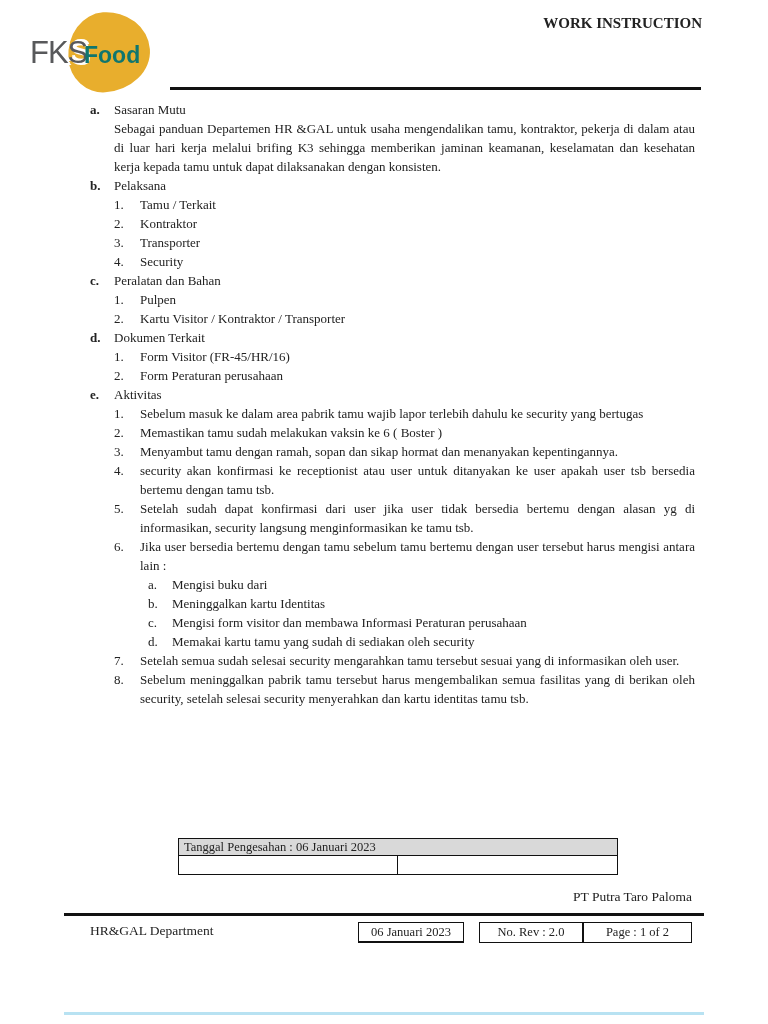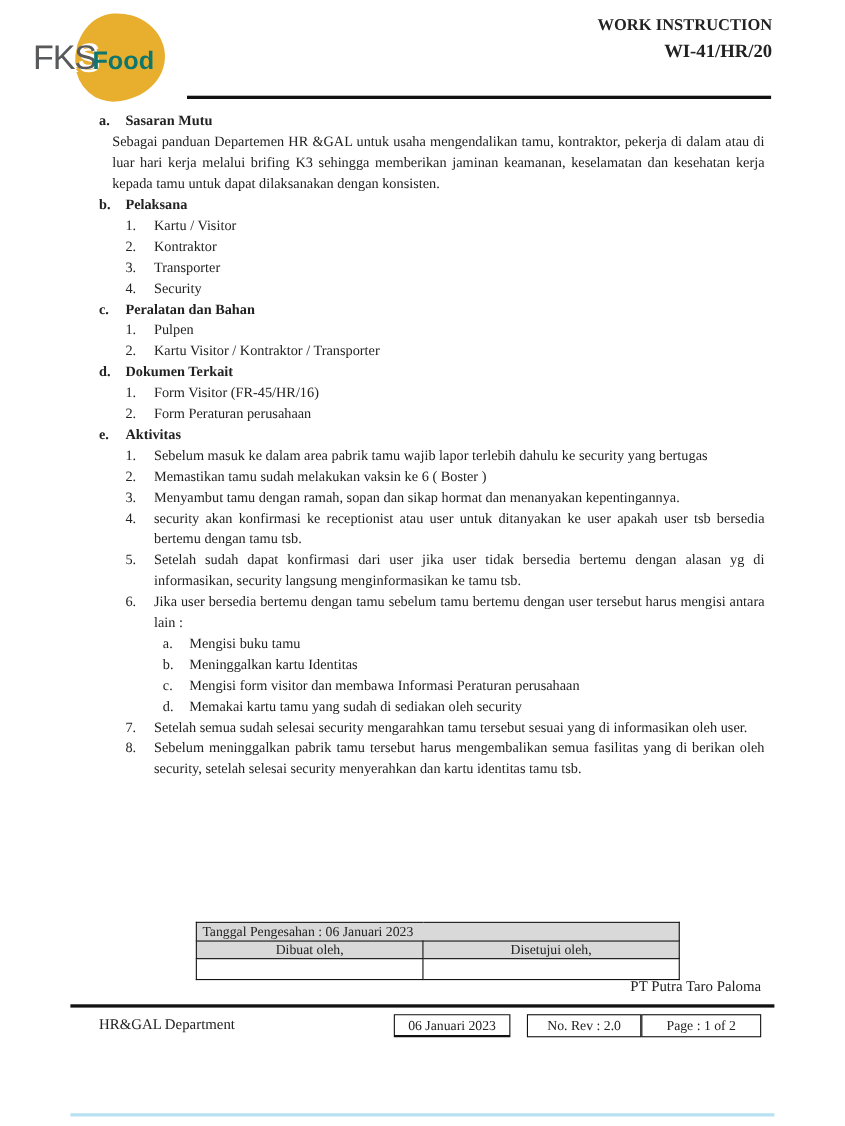--- a/index.html
+++ b/index.html
@@ -41,22 +41,22 @@
   
   .header-text{position:absolute;top:12px;right:66px;text-align:right;}
   .header-doc-type{font-weight:bold;font-size:15px;line-height:22px;}
   .header-title{font-weight:bold;font-size:17px;line-height:25px;}
   .header-number{font-weight:bold;font-size:17px;line-height:25px;}
   .header-rule{position:absolute;left:170px;top:87px;width:531px;height:3px;background:#111;}
   
   .content{position:absolute;left:90px;top:100px;width:605px;font-size:13px;line-height:19px;}
   .sec{display:flex;}
   .sec-label{width:24px;flex:0 0 24px;font-weight:bold;}
-  .sec-title{font-weight:bold;}
-  .para{margin-left:12px;text-align:justify;}
+  .sec-title{font-weight:normal;}
+  .para{margin-left:24px;text-align:justify;}
   .item{display:flex;margin-left:24px;}
   .item-num{width:26px;flex:0 0 26px;}
   .item-text{flex:1;text-align:justify;}
   .subitem{display:flex;margin-left:58px;}
   .subitem .item-num{width:24px;flex:0 0 24px;}
   
   .approval{
     position:absolute;left:178px;top:838px;width:440px;
     border-collapse:collapse;font-size:12.5px;
   }
@@ -85,39 +85,38 @@
 <body>
 
 <div class="logo">
   <div class="logo-blob"></div>
   <div class="logo-fks">FKS</div>
   <div class="logo-food">Food</div>
 </div>
 
 <div class="header-text">
   <div class="header-doc-type">WORK INSTRUCTION</div>
-  <div class="header-number">WI-41/HR/20</div>
 </div>
 <div class="header-rule"></div>
 
 <div class="content">
 
   <div class="sec">
     <span class="sec-label">a.</span>
     <span class="sec-title">Sasaran Mutu</span>
   </div>
   <div class="para">Sebagai panduan Departemen HR &amp;GAL untuk usaha mengendalikan tamu, kontraktor, pekerja di dalam atau di luar hari kerja melalui brifing K3 sehingga memberikan jaminan keamanan, keselamatan dan kesehatan kerja kepada tamu untuk dapat dilaksanakan dengan konsisten.</div>
 
   <div class="sec">
     <span class="sec-label">b.</span>
     <span class="sec-title">Pelaksana</span>
   </div>
   <div class="item">
     <span class="item-num">1.</span>
-    <span class="item-text">Kartu / Visitor</span>
+    <span class="item-text">Tamu / Terkait</span>
   </div>
   <div class="item">
     <span class="item-num">2.</span>
     <span class="item-text">Kontraktor</span>
   </div>
   <div class="item">
     <span class="item-num">3.</span>
     <span class="item-text">Transporter</span>
   </div>
   <div class="item">
@@ -174,21 +173,21 @@
   <div class="item">
     <span class="item-num">5.</span>
     <span class="item-text">Setelah sudah dapat konfirmasi dari user jika user tidak bersedia bertemu dengan alasan yg di informasikan, security langsung menginformasikan ke tamu tsb.</span>
   </div>
   <div class="item">
     <span class="item-num">6.</span>
     <span class="item-text">Jika user bersedia bertemu dengan tamu sebelum tamu bertemu dengan user tersebut harus mengisi antara lain :</span>
   </div>
   <div class="subitem">
     <span class="item-num">a.</span>
-    <span class="item-text">Mengisi buku tamu</span>
+    <span class="item-text">Mengisi buku dari</span>
   </div>
   <div class="subitem">
     <span class="item-num">b.</span>
     <span class="item-text">Meninggalkan kartu Identitas</span>
   </div>
   <div class="subitem">
     <span class="item-num">c.</span>
     <span class="item-text">Mengisi form visitor dan membawa Informasi Peraturan perusahaan</span>
   </div>
   <div class="subitem">
@@ -203,24 +202,20 @@
     <span class="item-num">8.</span>
     <span class="item-text">Sebelum meninggalkan pabrik tamu tersebut harus mengembalikan semua fasilitas yang di berikan oleh security, setelah selesai security menyerahkan dan kartu identitas tamu tsb.</span>
   </div>
 
 </div>
 
 <table class="approval">
   <tbody>
       <tr class="r1">
     <td class="gray" colspan="2">Tanggal Pengesahan : 06 Januari 2023</td>
-  </tr>
-  <tr class="r2">
-    <td class="gray" style="width:206px">Dibuat oleh,</td>
-    <td class="gray">Disetujui oleh,</td>
   </tr>
   <tr class="r3">
     <td></td>
     <td></td>
   </tr>
 </tbody>
   </table>
 
 <div class="company">PT Putra Taro Paloma</div>
 

